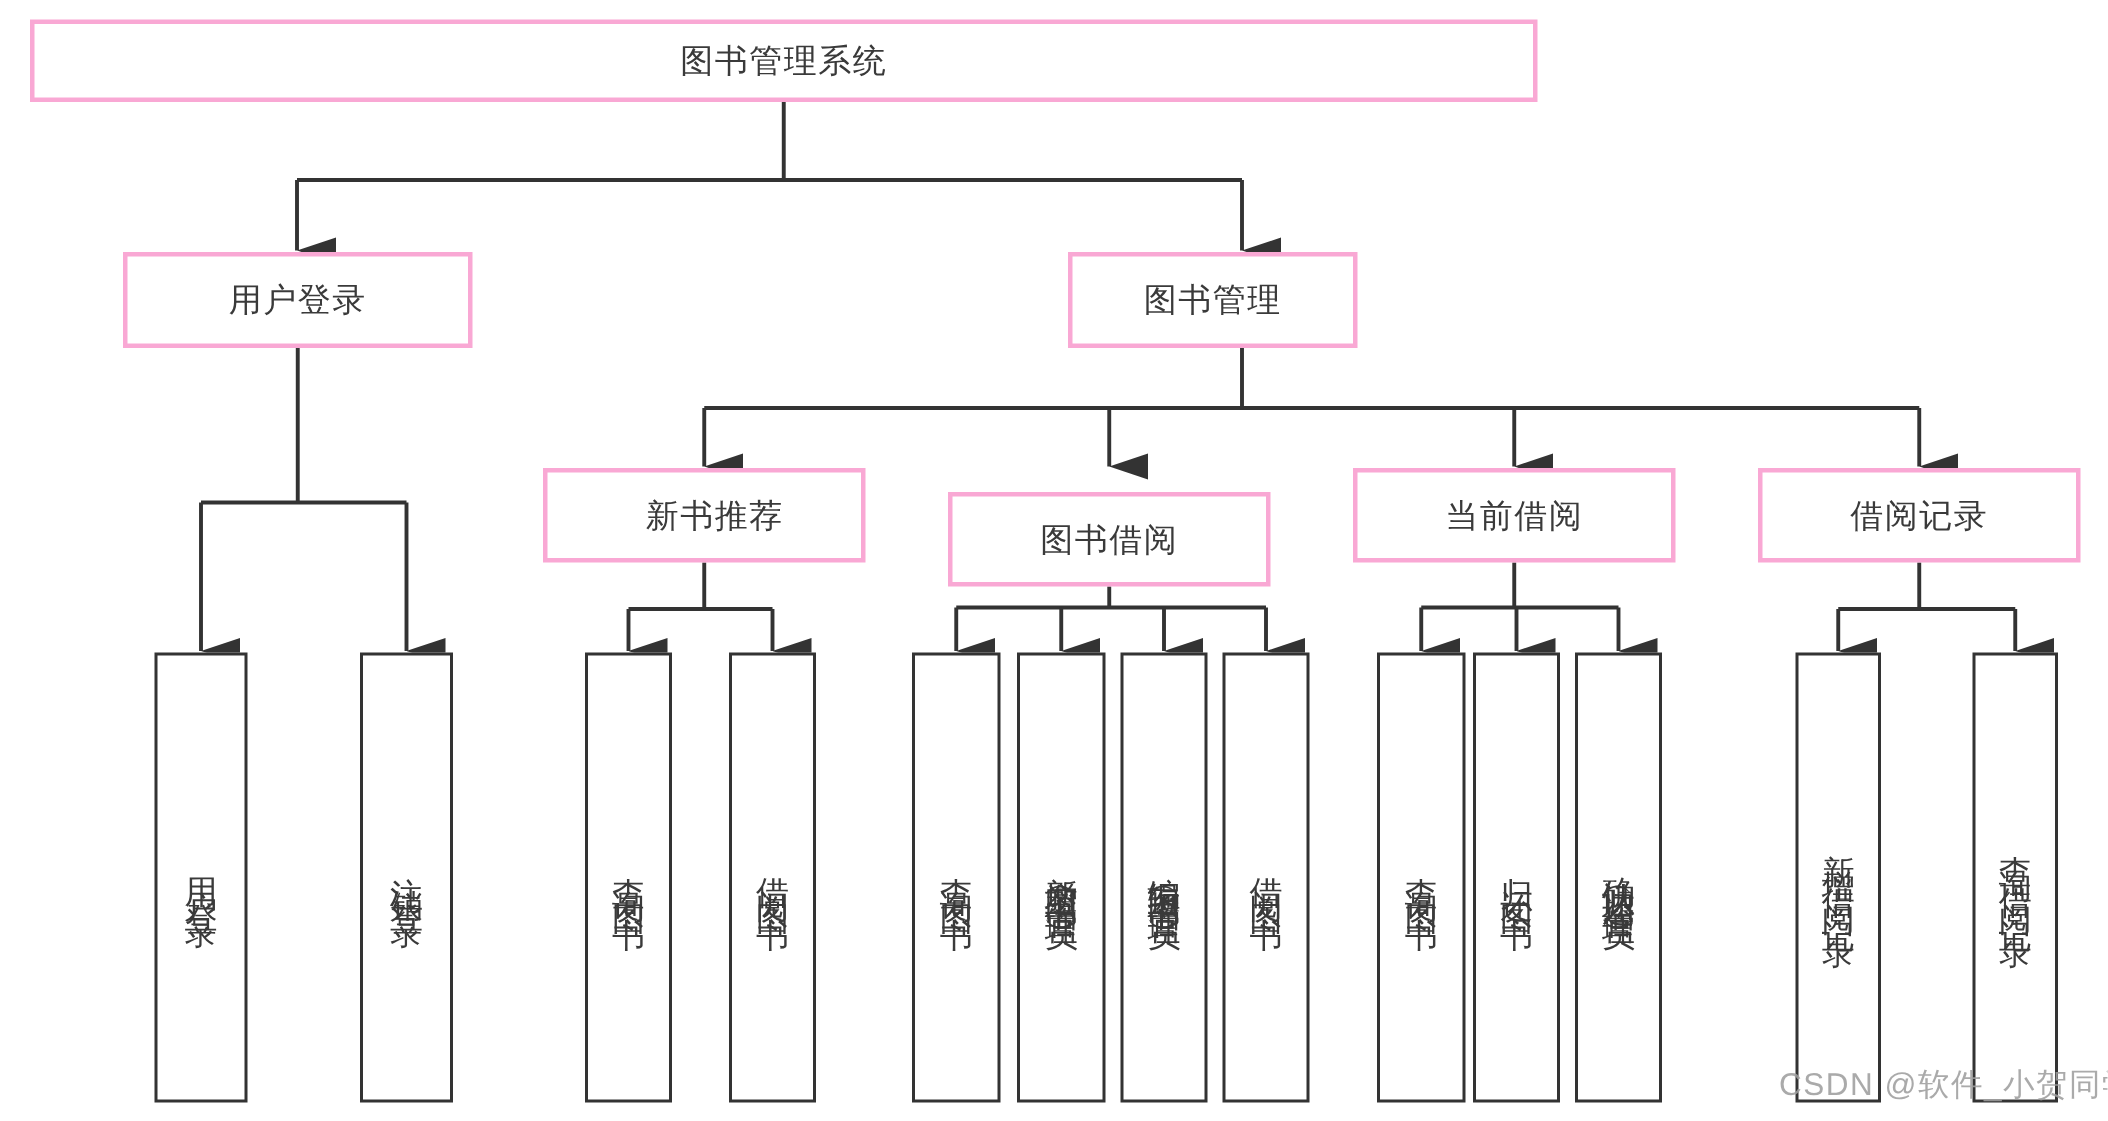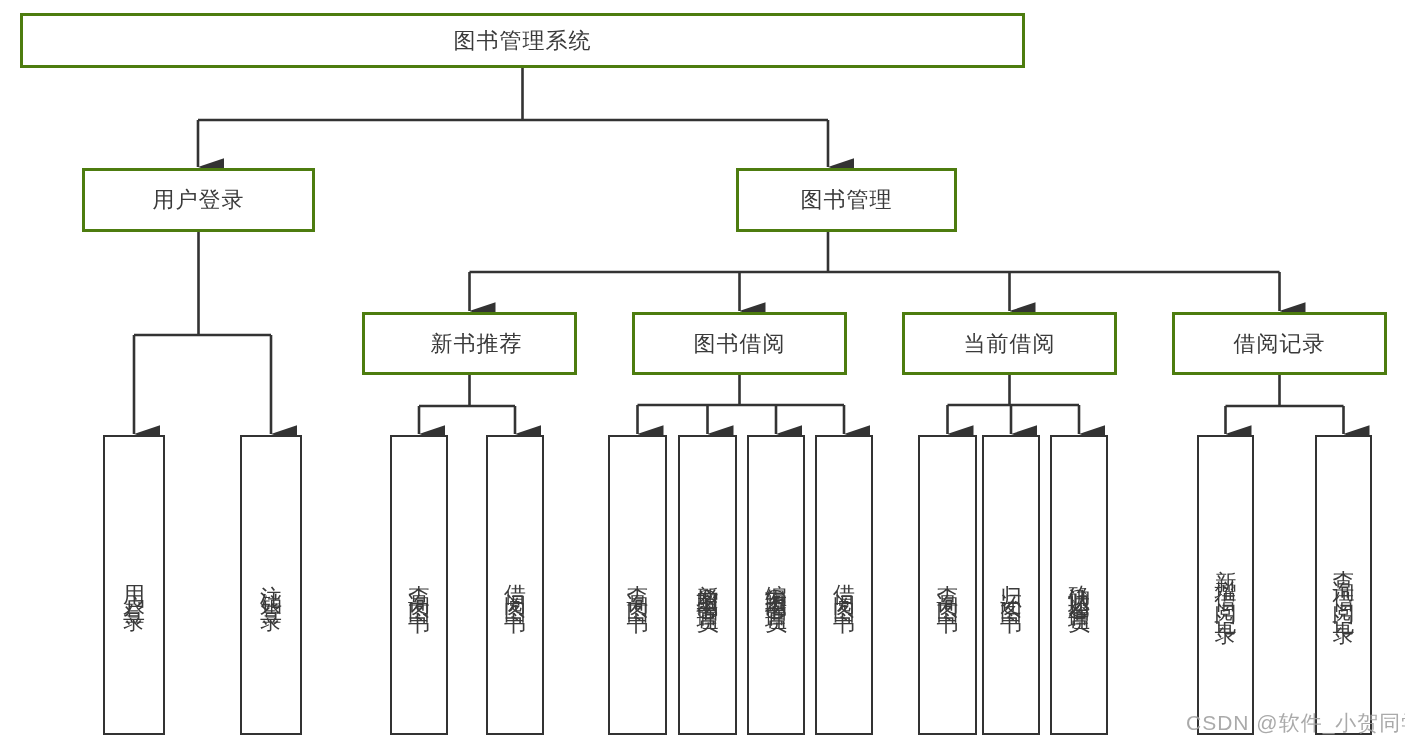--- a/index.html
+++ b/index.html
@@ -19,21 +19,21 @@
   }
   #wires {
     position: absolute;
     left: 0; top: 0;
     width: 1405px; height: 747px;
     pointer-events: none;
   }
   .node {
     position: absolute;
     box-sizing: border-box;
-    border: 3px solid #4d7c0f;
+    border: 3px solid #f9a8d4;
     background: #ffffff;
     color: #3a3a3a;
     display: flex;
     align-items: center;
     justify-content: center;
     font-size: 22px;
     letter-spacing: 1px;
     white-space: nowrap;
   }
   .vnode {
@@ -110,24 +110,24 @@
 
       <path d="M1279.5 374 L1279.5 406 M1225.5 406 L1343.5 406"></path>
       <line x1="1225.5" y1="406" x2="1225.5" y2="434" marker-end="url(#arrow)"></line>
       <line x1="1343.5" y1="406" x2="1343.5" y2="434" marker-end="url(#arrow)"></line>
     </g>
   </svg>
 
   <div class="node" style="left:20px; top:13px; width:1005px; height:55px;">图书管理系统</div>
 
   <div class="node" style="left:82px; top:168px; width:233px; height:64px;">用户登录</div>
-  <div class="node" style="left:736px; top:168px; width:221px; height:64px;">图书管理</div>
+  <div class="node" style="left:712px; top:168px; width:193px; height:64px;">图书管理</div>
 
   <div class="node" style="left:362px; top:312px; width:215px; height:63px;padding-left:14px;">新书推荐</div>
-  <div class="node" style="left:632px; top:312px; width:215px; height:63px;">图书借阅</div>
+  <div class="node" style="left:632px; top:328px; width:215px; height:63px;">图书借阅</div>
   <div class="node" style="left:902px; top:312px; width:215px; height:63px;">当前借阅</div>
   <div class="node" style="left:1172px; top:312px; width:215px; height:63px;">借阅记录</div>
 
   <div class="vnode" style="left:103px; top:435px; width:62px; height:300px;">
     <span class="vtext">用户登录</span>
   </div>
   <div class="vnode" style="left:240px; top:435px; width:62px; height:300px;">
     <span class="vtext">注销登录</span>
   </div>
 

